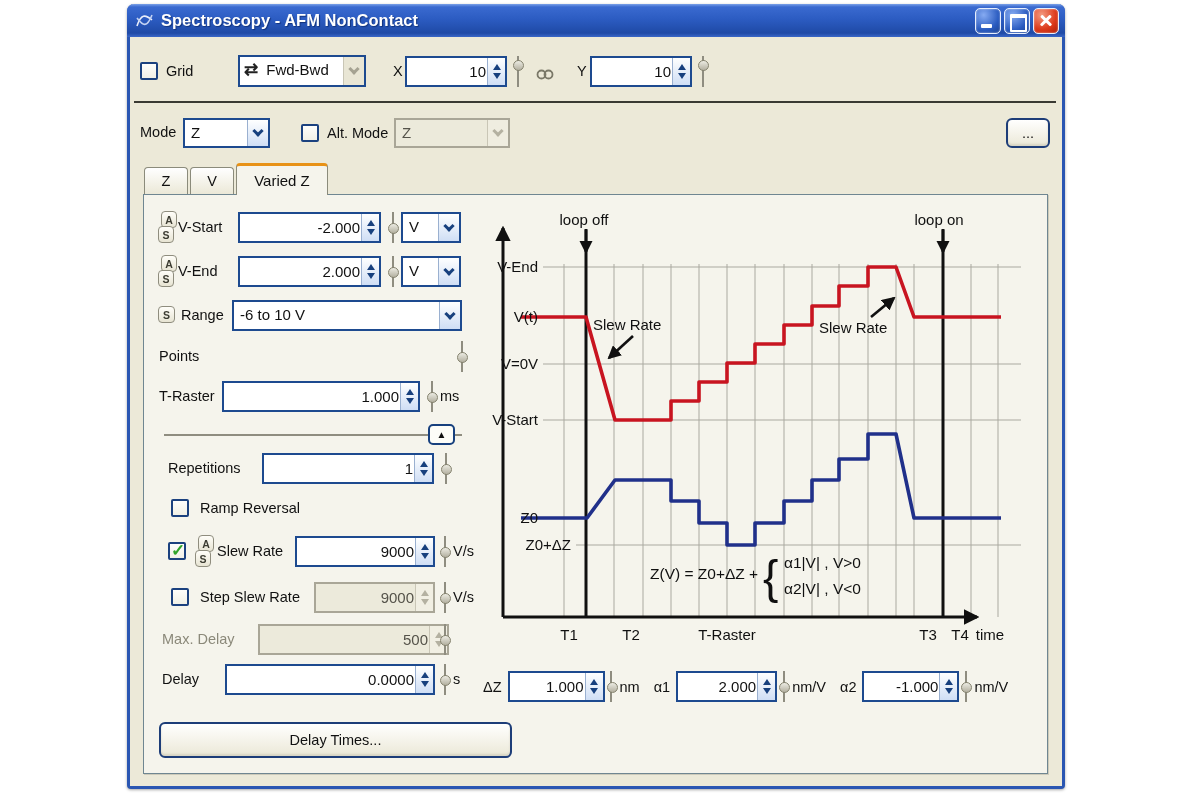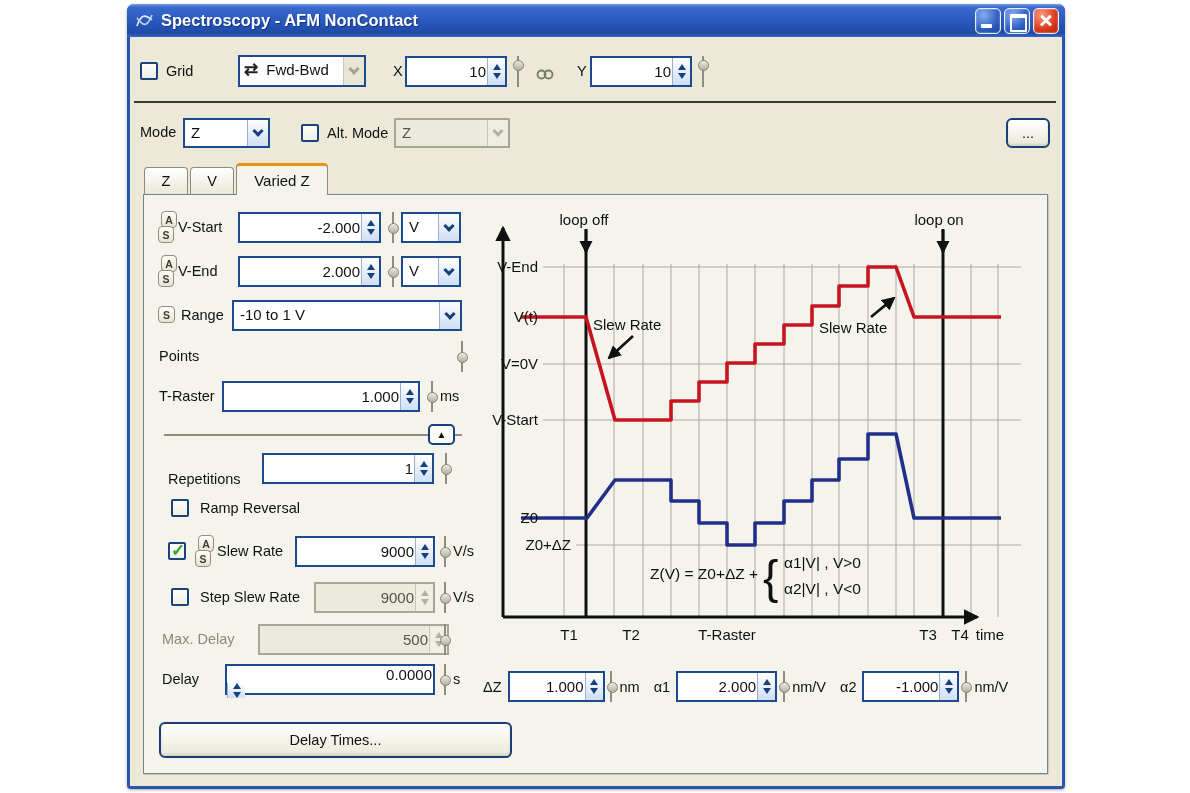--- a/index.html
+++ b/index.html
@@ -224,21 +224,21 @@
       <span class="combo" style="left:257px; top:61px; width:60px;">
         <span class="ctext">V</span>
         <span class="carrow">
             <span class="chev"></span>
           </span>
       </span>
 
       <span class="sbtn" style="left:14px; top:111px;">S</span>
       <span class="lbl" style="left:37px; top:112px;">Range</span>
       <span class="combo" style="left:88px; top:105px; width:230px;">
-        <span class="ctext">-10 to 1 V</span>
+        <span class="ctext">-6 to 10 V</span>
         <span class="carrow">
             <span class="chev"></span>
           </span>
       </span>
 
       <span class="lbl" style="left:15px; top:153px;">Points</span>
       <span class="knob" style="left:311px; top:146px;"></span>
 
       <span class="lbl" style="left:15px; top:193px;">T-Raster</span>
       <span class="spin" style="left:78px; top:186px; width:198px;">
@@ -249,21 +249,21 @@
           </span>
       </span>
       <span class="knob" style="left:281px; top:186px;"></span>
       <span class="unit" style="left:296px; top:193px;">ms</span>
 
       <span class="track" style="left:20px; top:239px; width:298px;"></span>
       <span class="colbtn" style="left:284px; top:229px;">
         <span>▲</span>
       </span>
 
-      <span class="lbl" style="left:24px; top:276px;">Repetitions</span>
+      <span class="lbl" style="left:24px; top:265px;">Repetitions</span>
       <span class="spin" style="left:118px; top:258px; width:172px;">
         <input value="1" style="">
         <span class="btns">
             <span class="tri-up"></span>
             <span class="tri-dn"></span>
           </span>
       </span>
       <span class="knob" style="left:295px; top:258px;"></span>
 
       <span class="cb" style="left:27px; top:304px;"></span>
@@ -303,21 +303,21 @@
       <span class="spin dis" style="left:114px; top:429px; width:191px;">
         <input disabled="" value="500" style="">
         <span class="btns">
             <span class="tri-up"></span>
             <span class="tri-dn"></span>
           </span>
       </span>
       <span class="knob" style="left:294px; top:429px;"></span>
 
       <span class="lbl" style="left:18px; top:476px;">Delay</span>
-      <span class="spin" style="left:81px; top:469px; width:210px;flex-direction:column;">
+      <span class="spin" style="left:81px; top:469px; width:210px;">
         <input value="0.0000" style="">
         <span class="btns">
             <span class="tri-up"></span>
             <span class="tri-dn"></span>
           </span>
       </span>
       <span class="knob" style="left:294px; top:469px;"></span>
       <span class="unit" style="left:309px; top:476px;">s</span>
 
       <span class="push" style="left:15px; top:527px; width:353px; height:36px;">Delay Times...</span>

